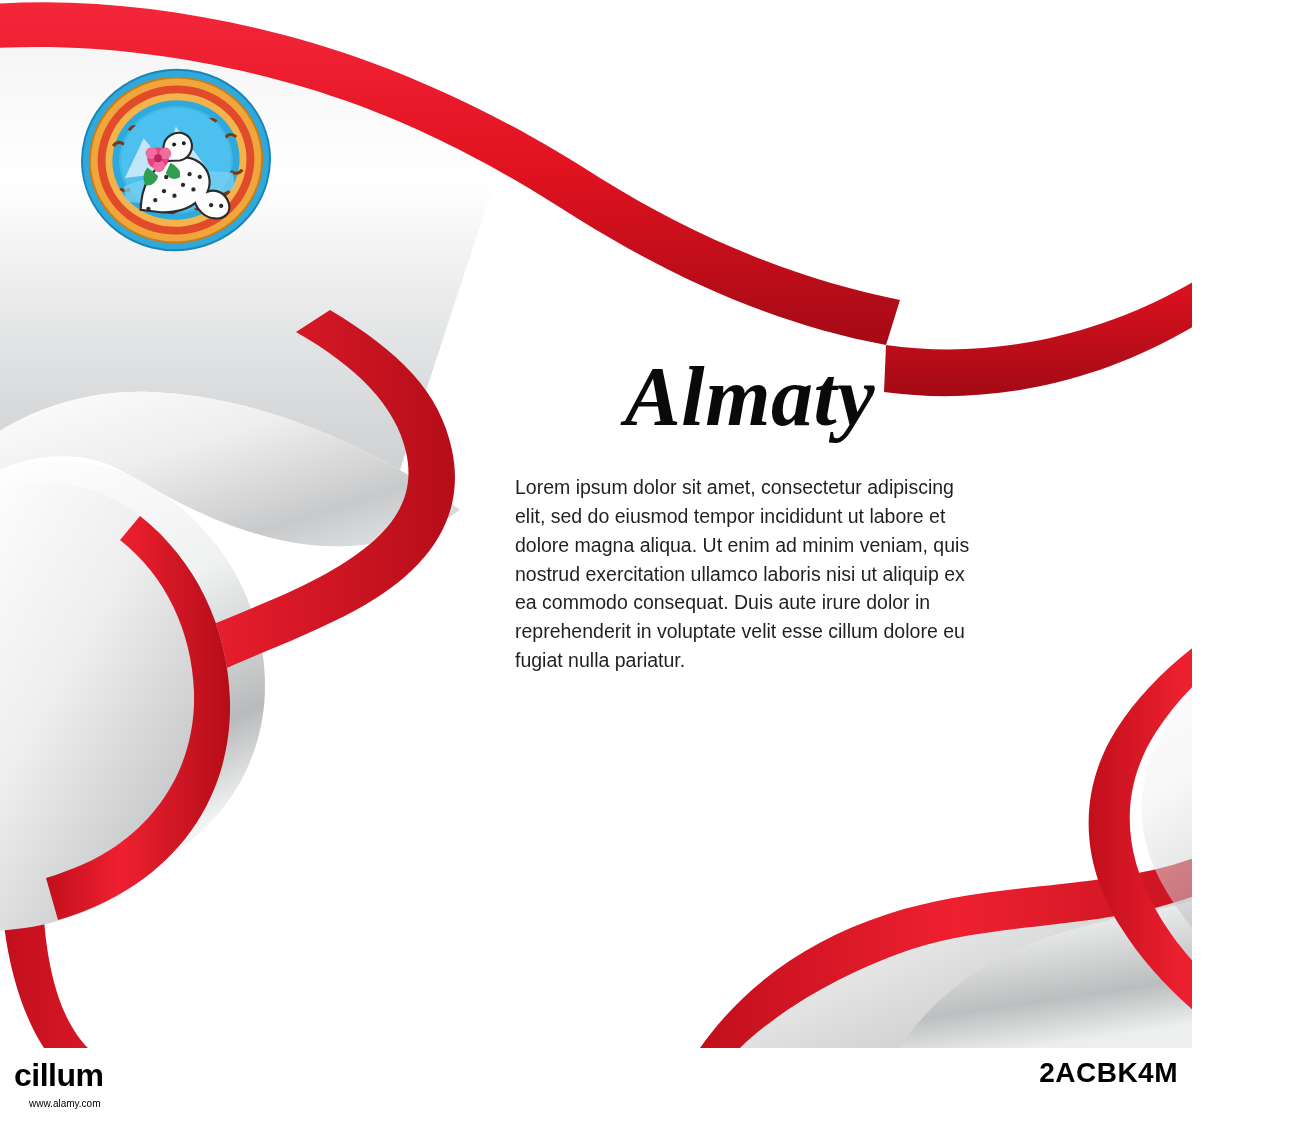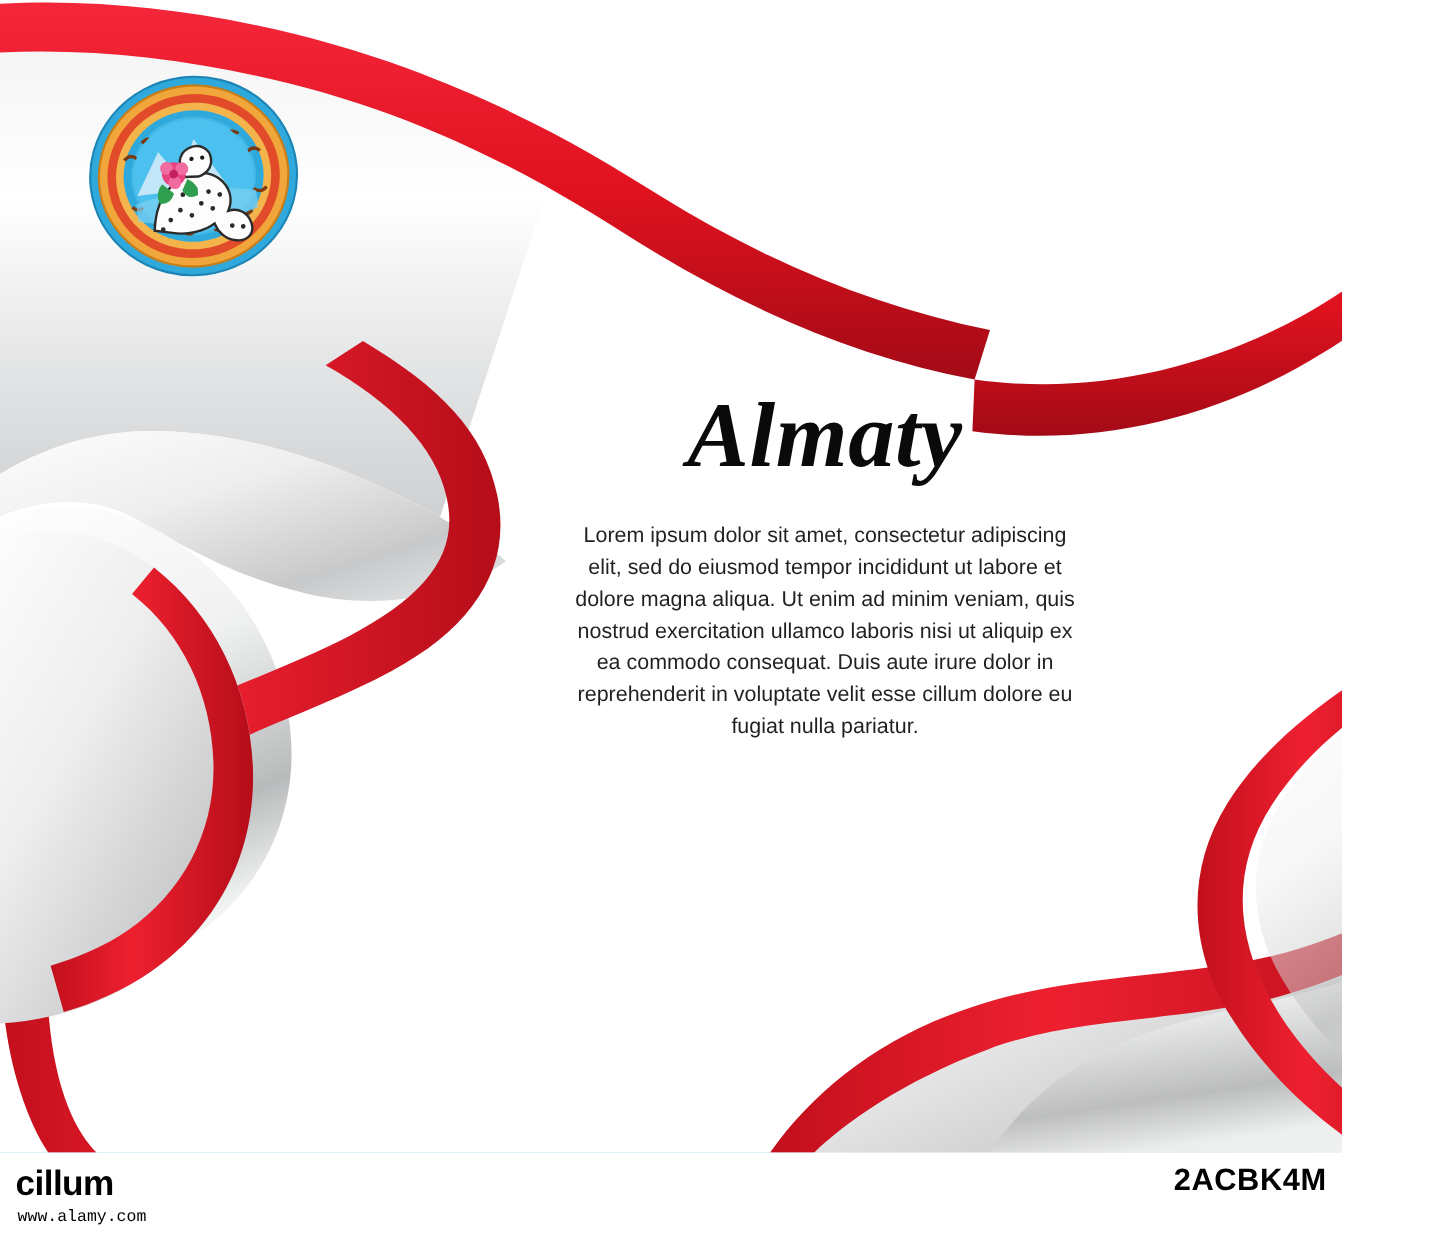--- a/index.html
+++ b/index.html
@@ -4,24 +4,23 @@
 <style>
   html, body {
     margin: 0;
     padding: 0;
     background: #ffffff;
   }
   #stage {
     position: relative;
     width: 1192px;
     height: 1130px;
-    background: #0ea5e9;
+    background: #b91c1c;
     overflow: hidden;
     font-family: "Liberation Sans", sans-serif;
-    padding-left: 28px;
   }
   .artboard {
     position: absolute;
     left: 0;
     top: 0;
     width: 1300px;
     height: 1048px;
     background: #ffffff;
     overflow: hidden;
   }
@@ -57,21 +56,21 @@
     margin: 0 0 34px 0;
     letter-spacing: 0.5px;
   }
   .body-text {
     font-family: "Liberation Sans", sans-serif;
     font-size: 19.5px;
     line-height: 1.48;
     color: #231f20;
     margin: 0 auto;
     width: 470px;
-    text-align: center;
+    text-align: left;
   }
   .footer {
     position: absolute;
     left: 0;
     top: 1048px;
     width: 1300px;
     height: 82px;
     background: #ffffff;
     border-top: 1px solid #ffffff;
   }
@@ -80,24 +79,24 @@
     left: 14px;
     top: 1057px;
     font-family: "Liberation Sans", sans-serif;
     font-weight: bold;
     font-size: 32px;
     color: #000000;
     letter-spacing: -0.5px;
   }
   .alamy-url {
     position: absolute;
-    left: 16px;
+    left: 29px;
     top: 1098px;
-    font-family: Liberation Mono, monospace;
-    font-size: 15px;
+    font-family: Liberation Sans, sans-serif;
+    font-size: 10px;
     color: #000000;
   }
   .alamy-id {
     position: absolute;
     right: 14px;
     top: 1057px;
     font-family: "Liberation Sans", sans-serif;
     font-weight: bold;
     font-size: 28px;
     color: #000000;

